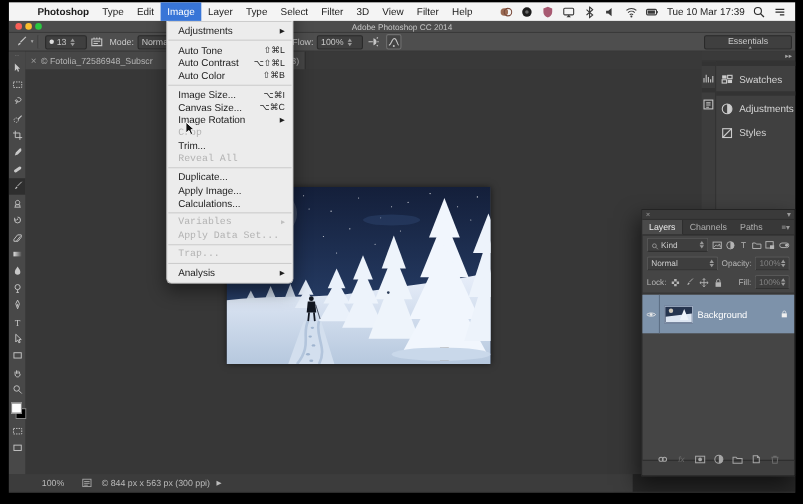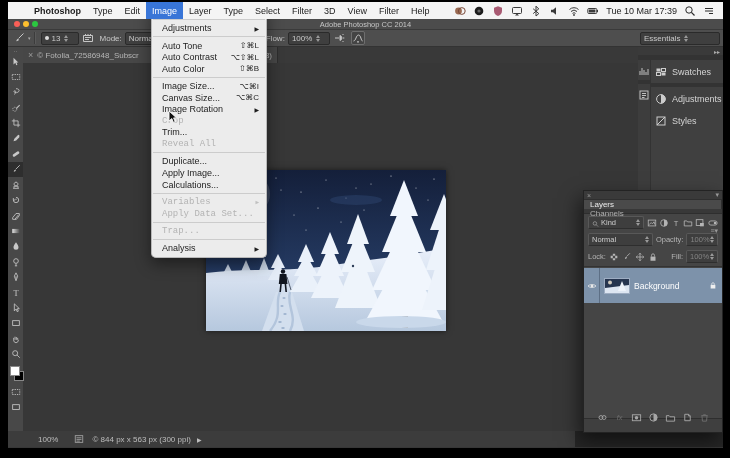--- a/index.html
+++ b/index.html
@@ -70,21 +70,21 @@
   .strip-btn svg{width:12px;height:12px;}
   #dock-btns{flex:1;}
   .dock-head{height:4px;background:#333;margin-bottom:1px;}
   .dock-btn{height:22px;display:flex;align-items:center;gap:5px;padding:0 4px;color:#d4d4d4;font-size:9px;}
   .dock-btn svg{width:12px;height:12px;color:#cccccc;flex:none;}
   
   #layers-panel{left:575px;top:188px;width:140px;height:243px;background:#454545;border:1px solid #232323;
     box-shadow:-4px 8px 18px rgba(0,0,0,.55);z-index:40;box-sizing:border-box;font-size:8px;color:#c5c5c5;}
   #lp-micro{height:8px;background:#3a3a3a;border-bottom:1px solid #2f2f2f;display:flex;align-items:center;
     justify-content:space-between;padding:0 3px;font-size:7px;color:#9a9a9a;}
-  #lp-tabs{height:13px;background:#383838;display:flex;align-items:stretch;border-bottom:1px solid #2e2e2e;flex-direction:column;}
+  #lp-tabs{height:13px;background:#383838;display:flex;align-items:stretch;border-bottom:1px solid #2e2e2e;}
   .lp-tab{padding:0 6px;display:flex;align-items:center;font-size:8px;color:#b0b0b0;}
   .lp-tab.active{background:#4a4a4a;color:#ececec;border-right:1px solid #2e2e2e;}
   #lp-tabmenu{margin-left:auto;color:#9a9a9a;font-size:7px;padding-right:4px;display:flex;align-items:center;}
   .lp-row{display:flex;align-items:center;padding:2px 4px;gap:3px;}
   .lp-lab{font-size:7.5px;color:#b5b5b5;white-space:nowrap;}
   .lp-combo{background:#3e3e3e;border:1px solid #585858;border-bottom-color:#2e2e2e;border-radius:2px;height:11px;
     display:flex;align-items:center;padding:0 3px;font-size:7.5px;color:#cccccc;}
   .dim{color:#848484;}
   .lp-ic{display:inline-flex;width:10px;height:10px;color:#b5b5b5;}
   .lp-ic svg{width:10px;height:10px;}
@@ -256,21 +256,21 @@
           <path d="M2,6 h4 M7,3.5 C9.5,4.5 9.5,7.5 7,8.5 L7,3.5 Z" fill="currentColor" stroke="currentColor"></path>
           <path d="M9.5,3 l1,-1 M10,6 h1.3 M9.5,9 l1,1" stroke="currentColor"></path>
         </svg>
       </span>
     <span class="obicon boxed">
         <svg viewBox="0 0 12 12">
           <path d="M1.5,9 C4,9 4,3 6.5,3 C9,3 9,9 10.5,9" fill="none" stroke="currentColor"></path>
           <circle cx="6" cy="9.8" r="0.9" fill="currentColor"></circle>
         </svg>
       </span>
-    <span class="combo" style="position:absolute;right:3px;width:72px;">
+    <span class="combo" style="position:absolute;right:3px;width:72px;flex-direction:column;">
       <span>Essentials</span>
       <span class="arr">
           <i class="up"></i>
           <i class="dn"></i>
         </span>
     </span>
   </div>
 
   <div id="tabbar" class="abs">
     <div id="tb-dots">‥</div>

